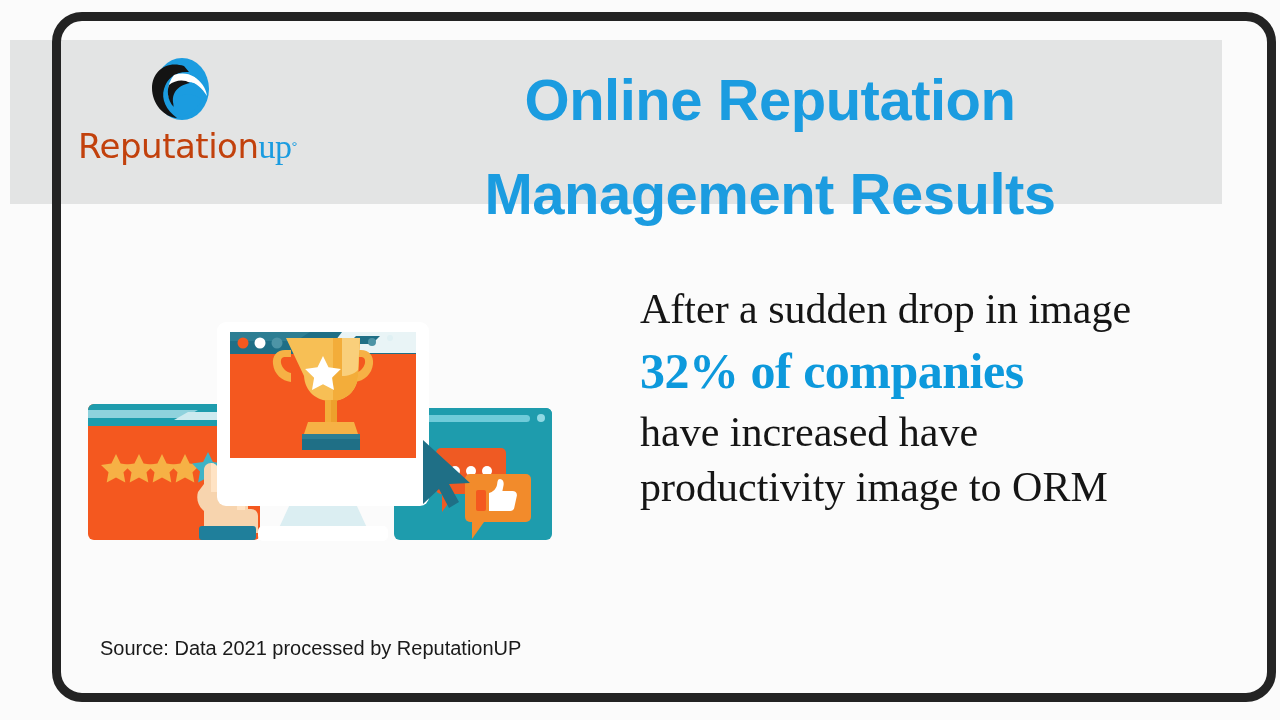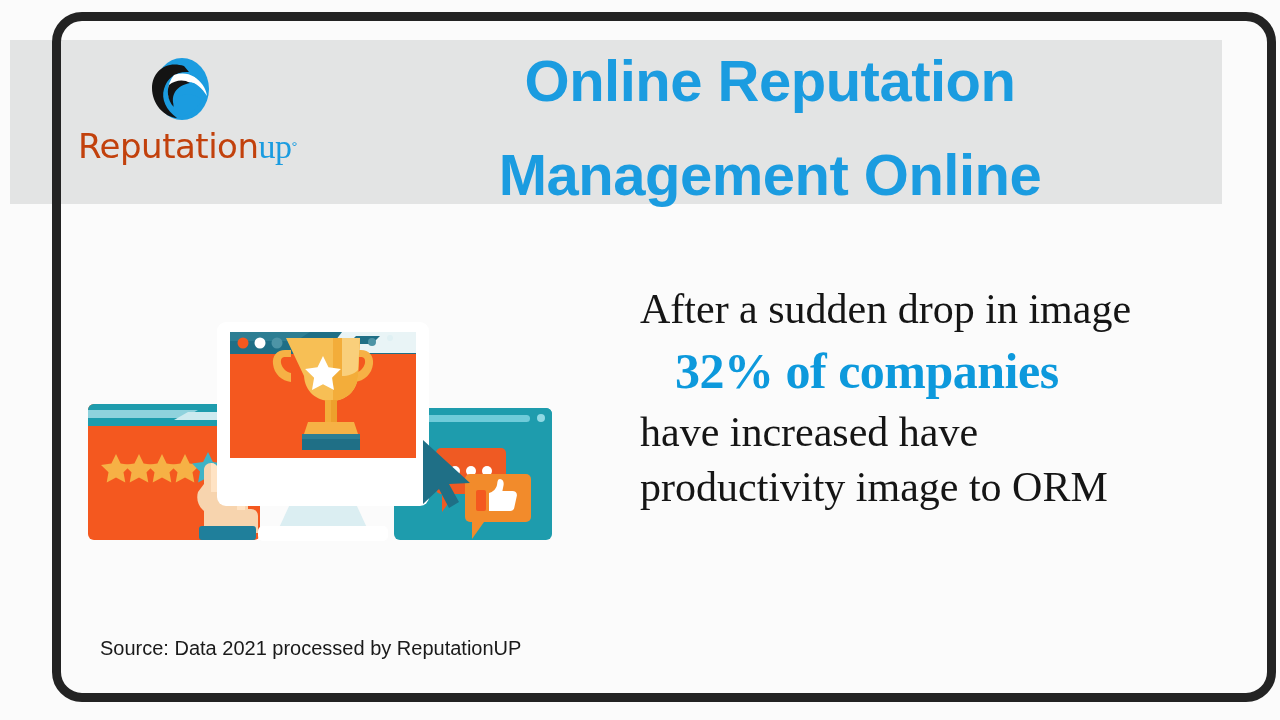--- a/index.html
+++ b/index.html
@@ -84,21 +84,21 @@
   .logo-word .lw-dot {
     font-size: 15px;
     color: #1b9ce0;
     vertical-align: super;
   }
 
   
   .title {
     position: absolute;
     left: 330px;
-    top: 34px;
+    top: 53px;
     width: 880px;
     text-align: center;
     font-family: "Liberation Sans", sans-serif;
     font-weight: bold;
     font-size: 58px;
     line-height: 1.62;
     color: #1b9ce0;
     letter-spacing: -0.5px;
   }
   .title .tline { display: block; }
@@ -116,21 +116,20 @@
     line-height: 1.31;
     color: #151515;
     white-space: nowrap;
   }
   .copy-line.highlight {
     font-weight: bold;
     font-size: 50px;
     color: #0d99dc;
     line-height: 1.36;
     letter-spacing: -0.5px;
-    margin-left: 35px;
   }
 
   
   .source {
     position: absolute;
     left: 100px;
     top: 637px;
     font-family: "Liberation Sans", sans-serif;
     font-size: 20px;
     color: #1a1a1a;
@@ -164,21 +163,21 @@
         <path d="M50 22 C57 26 62 33 63 41 C58 33 52 28 45 26 Z" fill="#ffffff"></path>
       </svg>
     </div>
     <div class="logo-word">
       <span class="lw-dark">Reputation</span><span class="lw-blue">up</span><span class="lw-dot">°</span>
     </div>
   </div>
 
   <div class="title">
     <span class="tline">Online Reputation</span>
-    <span class="tline">Management Online</span>
+    <span class="tline">Management Results</span>
   </div>
 
   <div class="illustration">
     <svg viewBox="0 0 482 252" width="482" height="252" aria-hidden="true">
       <defs>
         <clipPath id="clipLeftCard">
           <rect x="8" y="96" width="172" height="136" rx="6"></rect>
         </clipPath>
         <clipPath id="clipRightCard">
           <rect x="314" y="100" width="158" height="132" rx="6"></rect>

